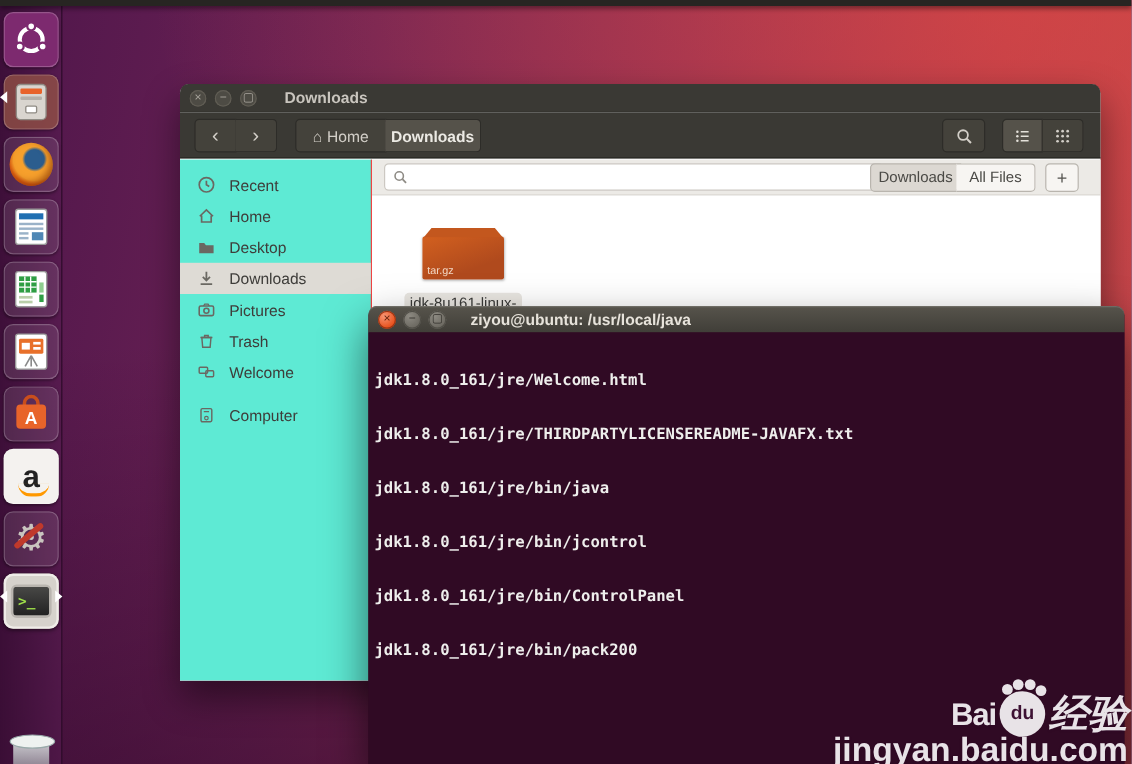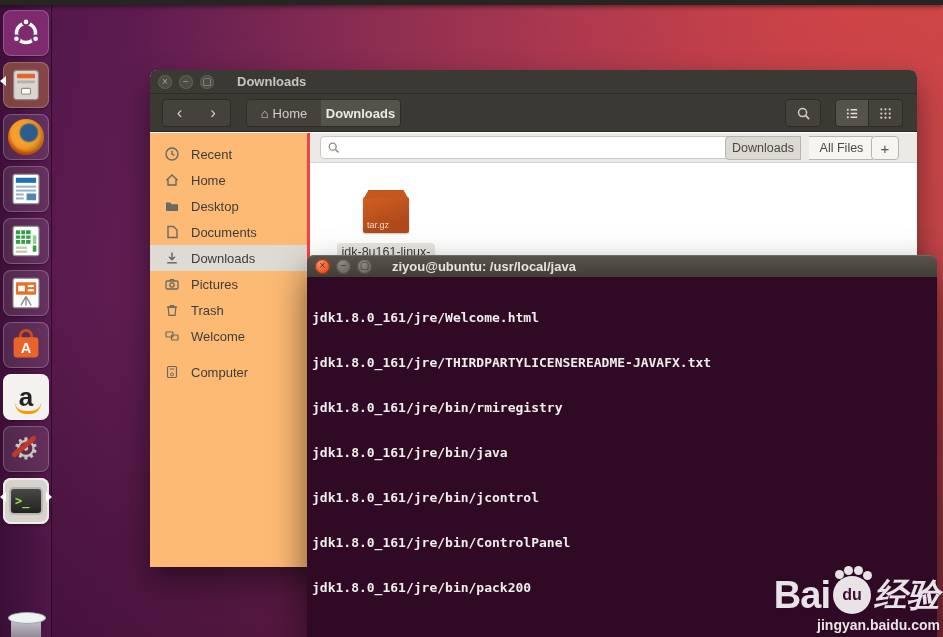--- a/index.html
+++ b/index.html
@@ -77,39 +77,39 @@
   .tbtn{position:absolute;top:5px;height:28px;background:#44423b;border:1px solid #2d2c28;
     color:#d3cfc8;font-size:13px;display:flex;align-items:center;justify-content:center;cursor:pointer;}
   .nav-back{left:12px;width:35px;border-radius:4px 0 0 4px;font-size:17px;}
   .nav-fwd {left:46px;width:35px;border-radius:0 4px 4px 0;font-size:17px;border-left:none;}
   .bc-home{left:96px;width:76px;border-radius:4px 0 0 4px;gap:4px;}
   .bc-dl  {left:171px;width:80px;border-radius:0 4px 4px 0;border-left:none;background:#55524a;font-weight:bold;color:#eceae4;}
   .tb-search{right:96px;width:36px;border-radius:4px;}
   .view-list{right:48px;width:34px;border-radius:4px 0 0 4px;background:#55524a;}
   .view-grid{right:14px;width:34px;border-radius:0 4px 4px 0;border-left:none;}
   .f-body{position:absolute;top:63px;bottom:0;left:0;right:0;display:flex;background:#fff;}
-  .f-sidebar{width:160px;background:#fdba74;border-right:3px solid #ef4444;padding-top:8px;flex:none;}
+  .f-sidebar{width:160px;background:#5eead4;border-right:1px solid #ef4444;padding-top:8px;flex:none;}
   .sb-item{height:26px;display:flex;align-items:center;padding-left:14px;gap:11px;
     font-size:13px;color:#3e3d3a;cursor:pointer;}
   .sb-item.sel{background:#dedbd5;}
   .sbi{width:16px;height:16px;color:#6a6862;flex:none;}
   .sb-sep{height:10px;}
   .f-main{flex:1;display:flex;flex-direction:column;}
   .f-searchrow{height:30px;background:#eceae6;border-bottom:1px solid #d8d5d0;position:relative;flex:none;}
   .f-search{position:absolute;left:10px;top:3px;width:416px;height:23px;background:#fff;
     border:1px solid #ccc8c2;border-radius:4px;display:flex;align-items:center;padding-left:6px;gap:4px;}
   .f-search input{border:none;outline:none;flex:1;font-size:12px;background:transparent;}
   .filt{position:absolute;top:3px;height:24px;font-size:12.5px;color:#4a4945;border:1px solid #b9b5ae;
     display:flex;align-items:center;justify-content:center;cursor:pointer;background:#f7f5f2;}
   .filt-dl {right:116px;width:76px;border-radius:4px 0 0 4px;background:#dcd8d2;}
-  .filt-all{right:42px;width:66px;border-radius:0 4px 4px 0;border-left:none;}
+  .filt-all{right:54px;width:66px;border-radius:0 4px 4px 0;border-left:none;}
   .filt-add{right:18px;width:28px;border-radius:4px;font-size:15px;color:#55534f;}
   .f-files{flex:1;position:relative;background:#fff;}
   .file-item{position:absolute;left:26px;top:34px;width:100px;text-align:center;cursor:pointer;}
-  .file-box{display:inline-block;width:46px;height:36px;position:relative;border-radius:2px;
+  .file-box{display:inline-block;width:68px;height:36px;position:relative;border-radius:2px;
     background:linear-gradient(160deg,#d2601f,#b04a1d 70%);box-shadow:0 1px 2px rgba(0,0,0,.25);}
   .file-box::before{content:"";position:absolute;left:1px;right:1px;top:-7px;height:8px;
     background:#c3571e;clip-path:polygon(10% 0,90% 0,100% 100%,0 100%);}
   .file-badge{position:absolute;left:4px;bottom:3px;font-size:9px;color:#f2d7c4;}
   .file-label{margin-top:6px;display:inline-block;background:#e9e6e1;border-radius:4px;
     padding:2px 5px;font-size:12.5px;line-height:14px;color:#3a3a38;}
   
   .win-term{position:absolute;left:307px;top:255px;width:630px;height:382px;z-index:20;
     border-radius:8px 8px 0 0;box-shadow:0 16px 36px rgba(0,0,0,.55);background:#300a24;}
   .t-titlebar{height:22px;background:linear-gradient(#57544c,#403e38);border-radius:7px 7px 0 0;
@@ -122,29 +122,29 @@
     box-shadow:inset 0 0 0 1px #504e47;color:#33312c;font-size:10px;line-height:13px;text-align:center;}
   .t-title{margin-left:14px;font-weight:bold;font-size:13px;color:#e7e3db;}
   .t-body{position:absolute;top:22px;bottom:0;left:0;right:0;background:#300a24;
     padding:3px 5px;overflow:hidden;white-space:pre;
     font-family:"DejaVu Sans Mono","Liberation Mono",monospace;
     font-size:13px;line-height:15px;font-weight:bold;color:#eeeeec;}
   
   .wm{position:absolute;right:3px;bottom:1px;z-index:30;text-align:right;
     color:rgba(242,239,242,.95);text-shadow:0 1px 2px rgba(40,0,40,.25);}
   .wm-row1{display:flex;align-items:center;justify-content:flex-end;gap:3px;font-weight:bold;}
-  .wm-bai{font-size:38px;letter-spacing:-1px;line-height:38px;}
+  .wm-bai{font-size:26px;letter-spacing:-1px;line-height:38px;}
   .wm-paw{width:38px;height:38px;border-radius:50%;background:rgba(242,239,242,.95);
     position:relative;display:flex;align-items:center;justify-content:center;
     color:#3d1133;font-size:16px;font-weight:bold;text-shadow:none;}
   .wm-paw::before{content:"";position:absolute;width:9px;height:9px;border-radius:50%;
     background:rgba(242,239,242,.95);top:-6px;left:2px;
     box-shadow:9px -4px 0 0 rgba(242,239,242,.95),19px -4px 0 0 rgba(242,239,242,.95),28px 1px 0 0 rgba(242,239,242,.95);}
   .wm-cn{font-size:33px;line-height:36px;font-style:italic;}
-  .wm-url{font-size:14px;font-weight:bold;line-height:22px;margin-left:39px;}
+  .wm-url{font-size:28px;font-weight:bold;line-height:22px;margin-left:39px;}
   svg{display:block;}
 </style>
 </head>
 <body>
 
 <svg width="0" height="0" style="position:absolute">
   <defs>
     <symbol id="i-clock" viewBox="0 0 16 16">
         <circle cx="8" cy="8" r="6" fill="none" stroke="currentColor" stroke-width="1.4"></circle>
         <path d="M8 4.7V8l2.4 1.4" fill="none" stroke="currentColor" stroke-width="1.4"></path>
@@ -342,26 +342,20 @@
             <use href="#i-home"></use>
           </svg>
         <span>Home</span>
       </div>
       <div class="sb-item">
         <svg class="sbi">
             <use href="#i-folder"></use>
           </svg>
         <span>Desktop</span>
       </div>
-      <div class="sb-item">
-        <svg class="sbi">
-            <use href="#i-doc"></use>
-          </svg>
-        <span>Documents</span>
-      </div>
       <div class="sb-item sel">
         <svg class="sbi">
             <use href="#i-download"></use>
           </svg>
         <span>Downloads</span>
       </div>
       <div class="sb-item">
         <svg class="sbi">
             <use href="#i-camera"></use>
           </svg>
@@ -414,21 +408,20 @@
 <div class="win-term">
   <div class="t-titlebar">
     <div class="t-close">×</div>
     <div class="t-btn">−</div>
     <div class="t-btn">▢</div>
     <span class="t-title">ziyou@ubuntu: /usr/local/java</span>
   </div>
   <div class="t-body">
     <div>jdk1.8.0_161/jre/Welcome.html</div>
     <div>jdk1.8.0_161/jre/THIRDPARTYLICENSEREADME-JAVAFX.txt</div>
-    <div>jdk1.8.0_161/jre/bin/rmiregistry</div>
     <div>jdk1.8.0_161/jre/bin/java</div>
     <div>jdk1.8.0_161/jre/bin/jcontrol</div>
     <div>jdk1.8.0_161/jre/bin/ControlPanel</div>
     <div>jdk1.8.0_161/jre/bin/pack200</div>
     
     
     
     
     
     

